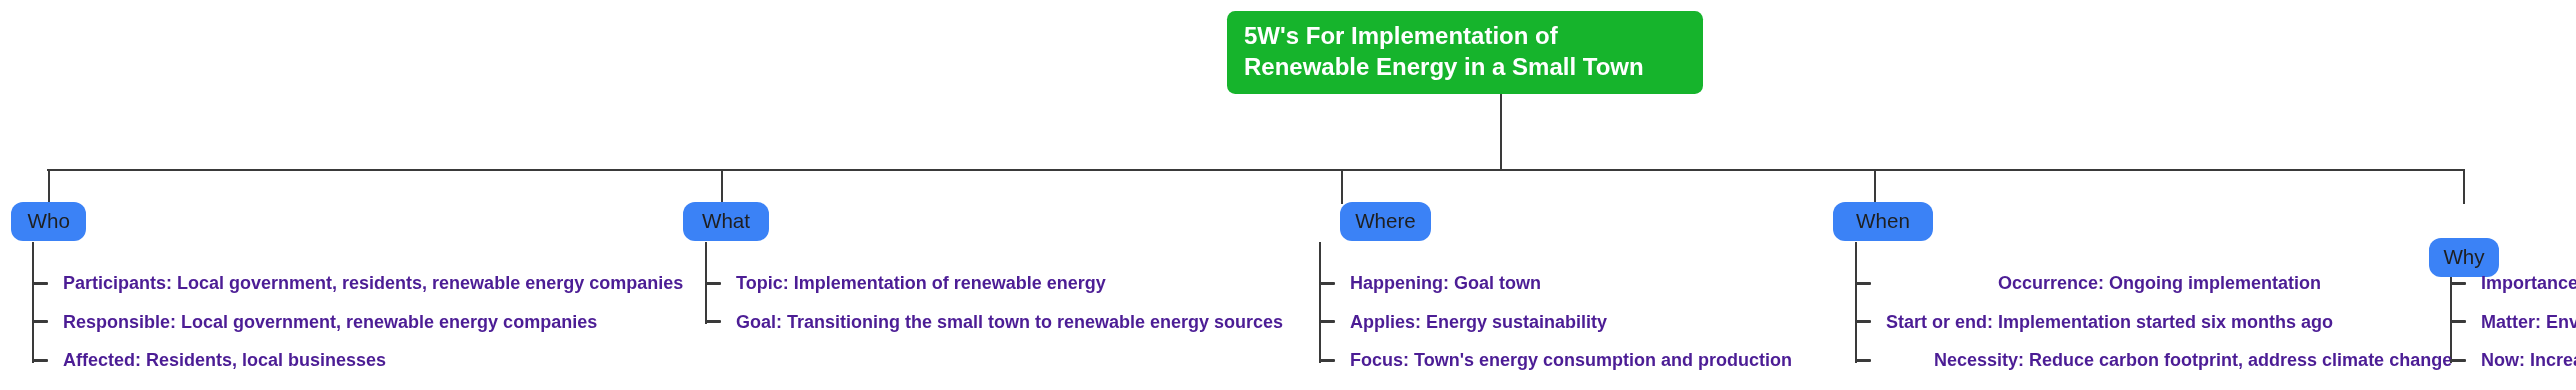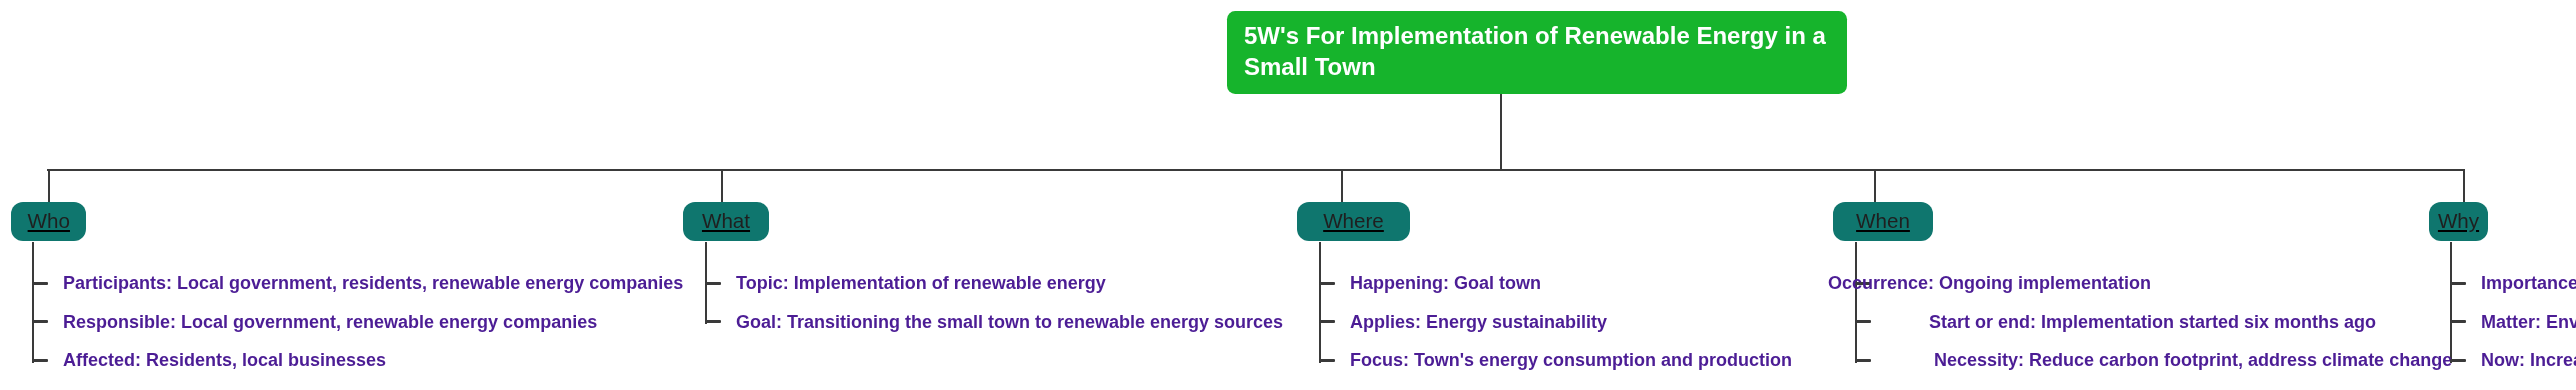--- a/index.html
+++ b/index.html
@@ -14,21 +14,21 @@
   .canvas {
     position: relative;
     width: 3002px;
     height: 391px;
     background: #ffffff;
   }
   .root-node {
     position: absolute;
     left: 1227px;
     top: 10.8px;
-    width: 620px;
+    width: 476px;
     height: 83px;
     background: #16B42C;
     border-radius: 8.2px;
     box-sizing: border-box;
     padding: 9.3px 17px 0 17px;
   }
   .root-title {
     color: #ffffff;
     font-size: 24px;
     font-weight: bold;
@@ -41,27 +41,26 @@
   }
   .dash {
     position: absolute;
     background: #3A3A3A;
     border-radius: 1px;
   }
   .pill {
     position: absolute;
     top: 202px;
     height: 39px;
-    background: #0f766e;
+    background: #3b82f6;
     border-radius: 12px;
     display: flex;
     align-items: center;
     justify-content: center;
     box-sizing: border-box;
-    text-decoration: underline;
   }
   .pill-label {
     color: #1F1F1F;
     font-size: 20.6px;
     line-height: 1;
     white-space: nowrap;
   }
   .item-text {
     position: absolute;
     height: 20.6px;
@@ -101,39 +100,39 @@
       <div class="item-text" style="left: 63px; top: 312px;">Responsible: Local government, renewable energy companies</div>
       <div class="dash" style="left: 32px; top: 359px; width: 15.5px; height: 3.1px;"></div>
       <div class="item-text" style="left: 63px; top: 350px;">Affected: Residents, local businesses</div>
       <div class="pill" style="left: 683px; width: 86px;">
         <span class="pill-label">What</span>
       </div>
       <div class="dash" style="left: 705px; top: 282px; width: 15.5px; height: 3.1px;"></div>
       <div class="item-text" style="left: 736px; top: 273px;">Topic: Implementation of renewable energy</div>
       <div class="dash" style="left: 705px; top: 320px; width: 15.5px; height: 3.1px;"></div>
       <div class="item-text" style="left: 736px; top: 312px;">Goal: Transitioning the small town to renewable energy sources</div>
-      <div class="pill" style="left: 1297px; width: 113px;">
+      <div class="pill" style="left: 1340px; width: 91px;">
         <span class="pill-label">Where</span>
       </div>
       <div class="dash" style="left: 1319px; top: 282px; width: 15.5px; height: 3.1px;"></div>
       <div class="item-text" style="left: 1350px; top: 273px;">Happening: Goal town</div>
       <div class="dash" style="left: 1319px; top: 320px; width: 15.5px; height: 3.1px;"></div>
       <div class="item-text" style="left: 1350px; top: 312px;">Applies: Energy sustainability</div>
       <div class="dash" style="left: 1319px; top: 359px; width: 15.5px; height: 3.1px;"></div>
       <div class="item-text" style="left: 1350px; top: 350px;">Focus: Town's energy consumption and production</div>
       <div class="pill" style="left: 1833px; width: 100px;">
         <span class="pill-label">When</span>
       </div>
       <div class="dash" style="left: 1855px; top: 282px; width: 15.5px; height: 3.1px;"></div>
-      <div class="item-text" style="left: 1828px; top: 273px; text-align: center;">Occurrence: Ongoing implementation</div>
+      <div class="item-text" style="left: 1998px; top: 273px; text-align: center;">Occurrence: Ongoing implementation</div>
       <div class="dash" style="left: 1855px; top: 320px; width: 15.5px; height: 3.1px;"></div>
-      <div class="item-text" style="left: 1886px; top: 312px; margin-left: 43px;">Start or end: Implementation started six months ago</div>
+      <div class="item-text" style="left: 1886px; top: 312px;">Start or end: Implementation started six months ago</div>
       <div class="dash" style="left: 1855px; top: 359px; width: 15.5px; height: 3.1px;"></div>
       <div class="item-text" style="left: 1886px; top: 350px; margin-left: 48px;">Necessity: Reduce carbon footprint, address climate change</div>
-      <div class="pill" style="left: 2429px; width: 59px;">
+      <div class="pill" style="left: 2429px; width: 70px; margin-top: 36px;">
         <span class="pill-label">Why</span>
       </div>
       <div class="dash" style="left: 2450px; top: 282px; width: 15.5px; height: 3.1px;"></div>
       <div class="item-text" style="left: 2481px; top: 273px;">Importance: Mitigate climate change, reduce reliance on fossil fuels</div>
       <div class="dash" style="left: 2450px; top: 320px; width: 15.5px; height: 3.1px;"></div>
       <div class="item-text" style="left: 2481px; top: 312px;">Matter: Environmental sustainability, cost savings, energy independence</div>
       <div class="dash" style="left: 2450px; top: 359px; width: 15.5px; height: 3.1px;"></div>
       <div class="item-text" style="left: 2481px; top: 350px;">Now: Increasing awareness of advancements in renewable technology</div>
     </div>
 </div>

